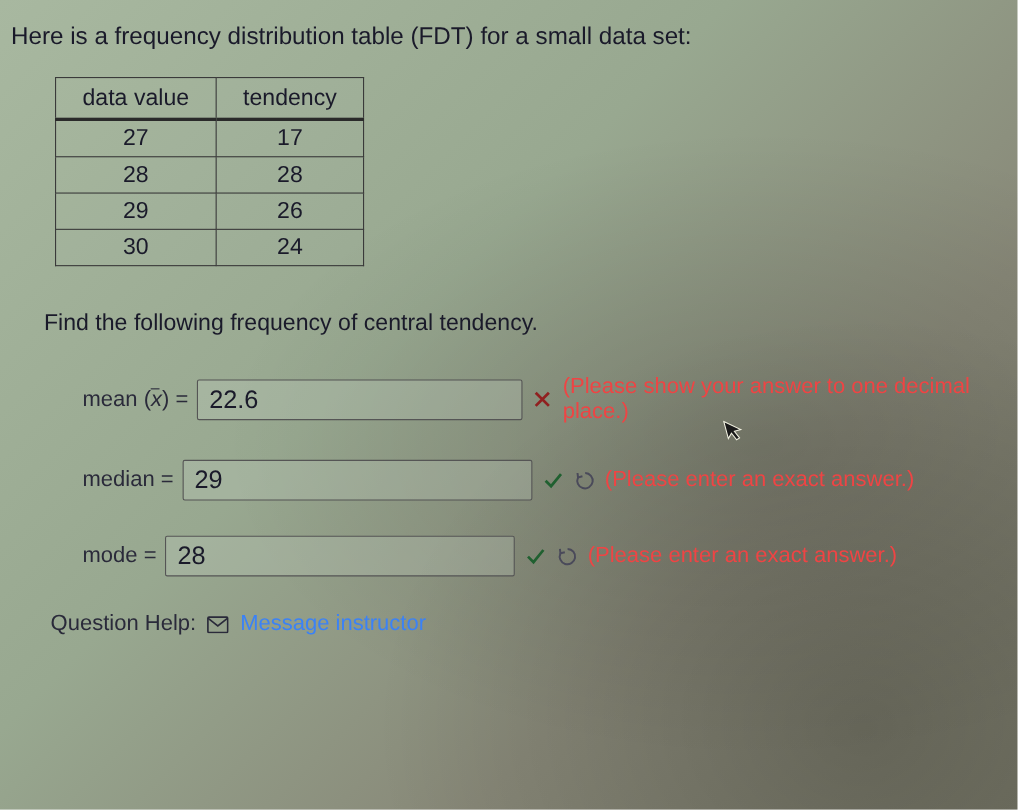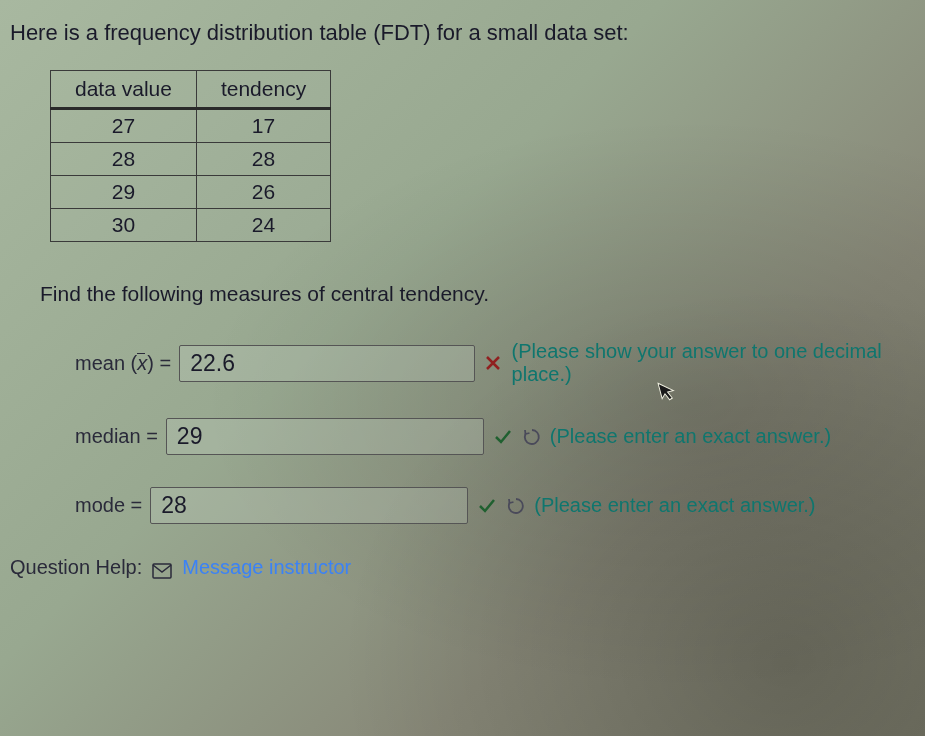--- a/index.html
+++ b/index.html
@@ -103,27 +103,28 @@
       justify-content: center;
     }
     .mark-wrong { color: #902020; }
     .mark-correct { color: #206030; }
     .retry-icon {
       color: #4a4a5a;
       font-size: 18px;
       display: inline-flex;
     }
     .help-text {
-      color: #0f766e;
+      color: #ef4444;
     }
     .help-row {
+      margin-left: 36px;
       margin-top: 6px;
       font-size: 20px;
       display: flex;
-      align-items: flex-end;
+      align-items: center;
       gap: 10px;
     }
     .help-label { color: #2a2a3a; }
     .mail-icon {
       display: inline-flex;
       color: #2a2a3a;
     }
     .help-link {
       color: #3b82f6;
       cursor: pointer;
@@ -164,21 +165,21 @@
         <td>29</td>
         <td>26</td>
       </tr>
       <tr>
         <td>30</td>
         <td>24</td>
       </tr>
     </tbody>
   </table>
 
-  <div class="instruction">Find the following measures of central tendency.</div>
+  <div class="instruction">Find the following frequency of central tendency.</div>
 
   <div class="answer-row">
     <span class="answer-label">
       <span>mean (</span><span class="xbar">x</span><span>) = </span>
     </span>
     <input class="answer-input" value="22.6" style="">
     <span class="mark mark-wrong">
       <svg width="16" height="16" viewBox="0 0 16 16">
           <path d="M2 2 L14 14 M14 2 L2 14" stroke="#902020" stroke-width="2.5" fill="none"></path>
         </svg>

